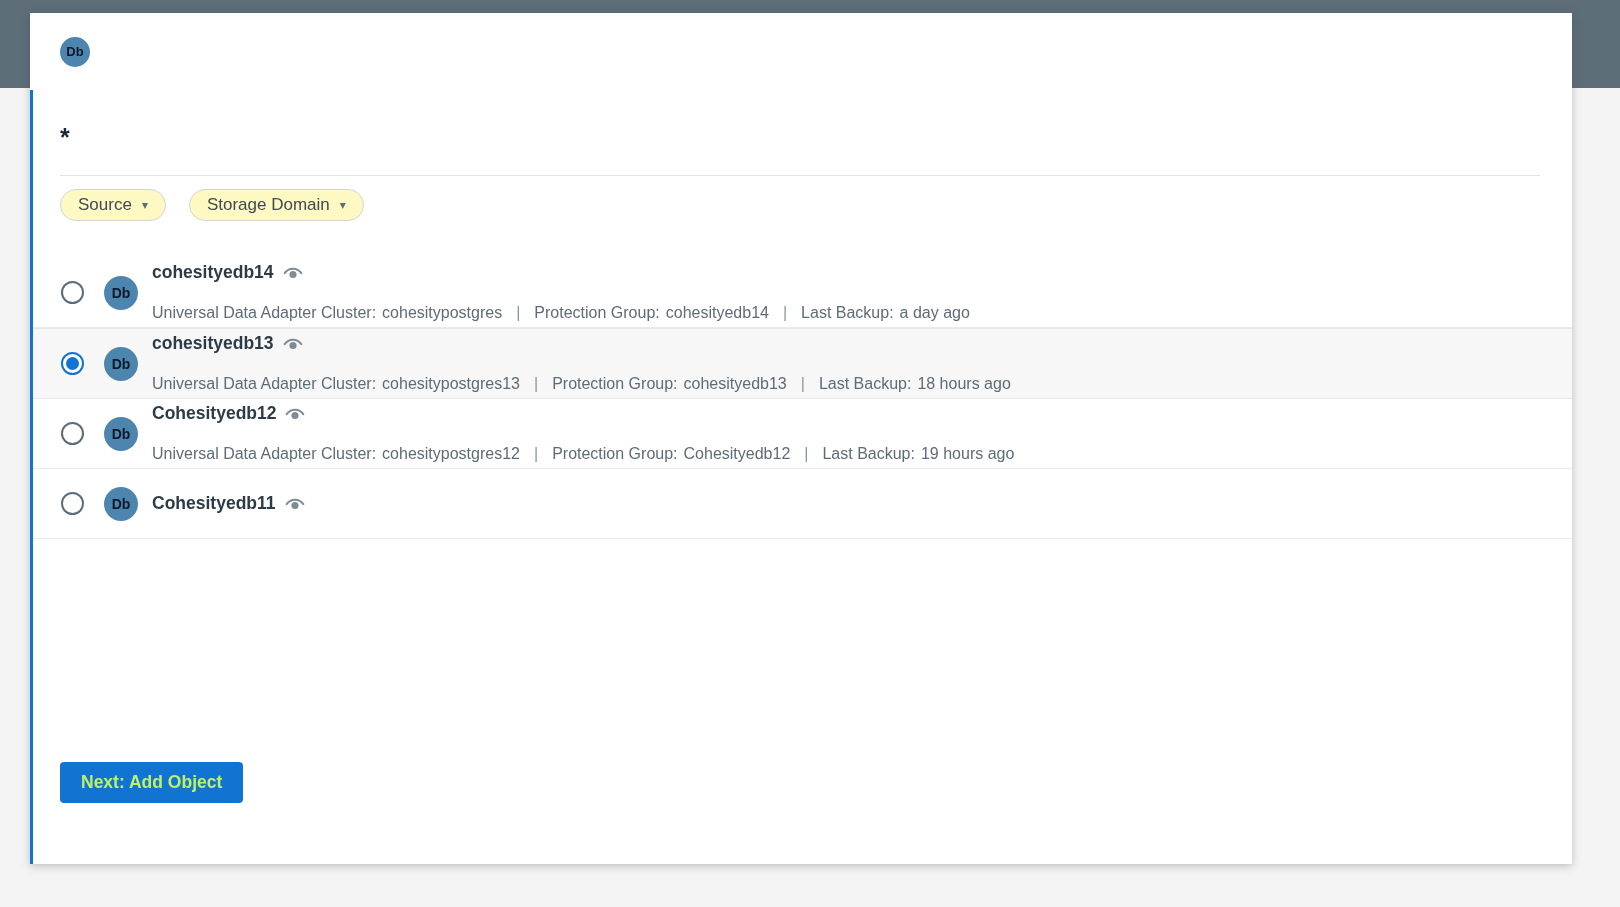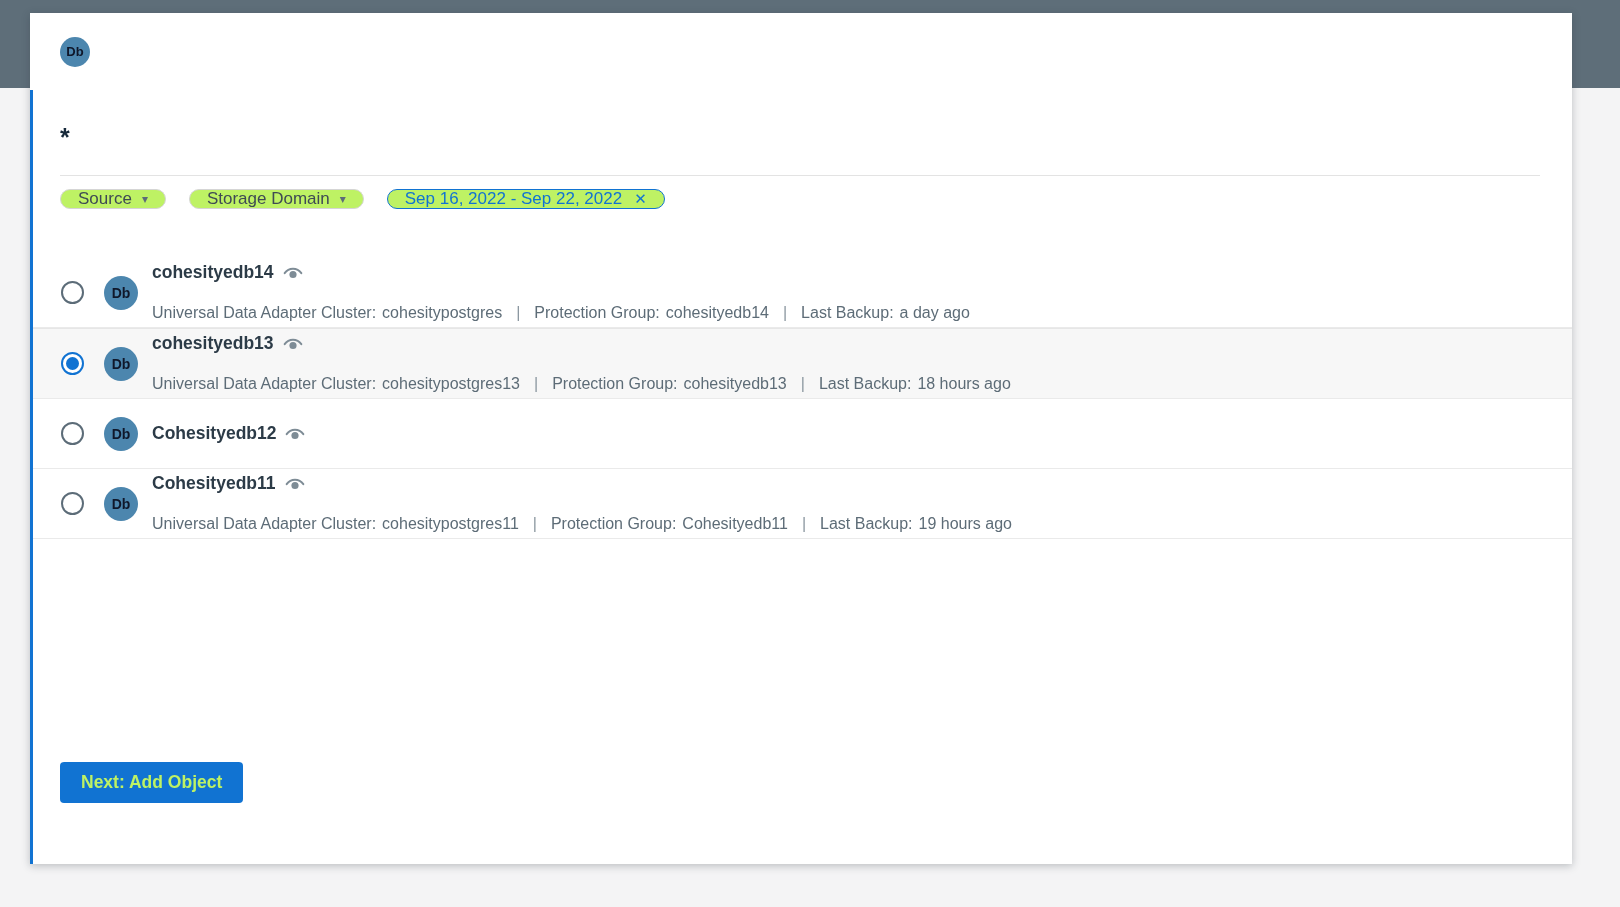--- a/index.html
+++ b/index.html
@@ -35,22 +35,22 @@
     position:absolute; left:30px; top:110px;
     font-size:25px; font-weight:700; color:#16293a;
   }
   .search-underline {
     position:absolute; left:30px; top:162px; width:1480px; height:0;
     border-bottom:1px solid #e3e3e3;
   }
 
   .chips { position:absolute; left:30px; top:176px; display:flex; gap:23px; }
   .chip {
-    height:20px; box-sizing:border-box;
-    border:1px solid #d5d5d5; border-radius:19px; background:#bef264;
+    height:32px; box-sizing:border-box;
+    border:1px solid #d5d5d5; border-radius:19px; background:#fef9c3;
     display:flex; align-items:center; padding:0 17px;
     font-size:17px; color:#3f4a54; gap:10px; cursor:pointer;
   }
   .chip .caret { font-size:12px; color:#5c6c78; }
   .chip.active {
     border:1.5px solid #1173d2; color:#1173d2;
   }
   .chip.active .close { font-size:15px; color:#1173d2; margin-left:2px; }
 
   .rows { position:absolute; left:3px; right:0; top:245px; }
@@ -104,24 +104,20 @@
 
   <div class="chips">
     <div class="chip">
       <span>Source</span>
       <span class="caret">▾</span>
     </div>
     <div class="chip">
       <span>Storage Domain</span>
       <span class="caret">▾</span>
     </div>
-    <div class="chip active">
-      <span>Sep 16, 2022 - Sep 22, 2022</span>
-      <span class="close">✕</span>
-    </div>
   </div>
 
   <div class="rows">
 
     <div class="row">
       <div class="radio"></div>
       <div class="avatar row-avatar">Db</div>
       <div class="row-text">
         <div class="row-title">
           <span>cohesityedb14</span>
@@ -157,36 +153,36 @@
       <div class="radio"></div>
       <div class="avatar row-avatar">Db</div>
       <div class="row-text">
         <div class="row-title">
           <span>Cohesityedb12</span>
           <svg class="eye" width="20" height="14" viewBox="0 0 24 16">
             <path d="M2 7 C7 0 17 0 22 7" stroke="#7e8c96" stroke-width="2.4" stroke-linecap="round" fill="none"></path>
             <circle cx="12" cy="8.6" r="4.3" fill="#7e8c96"></circle>
           </svg>
         </div>
+        <div class="row-sub">
+          <span>Universal Data Adapter Cluster:</span><span class="val">cohesitypostgres12</span><span class="divider">|</span><span>Protection Group:</span><span class="val">Cohesityedb12</span><span class="divider">|</span><span>Last Backup:</span><span class="val">19 hours ago</span>
+        </div>
       </div>
     </div>
 
     <div class="row">
       <div class="radio"></div>
       <div class="avatar row-avatar">Db</div>
       <div class="row-text">
         <div class="row-title">
           <span>Cohesityedb11</span>
           <svg class="eye" width="20" height="14" viewBox="0 0 24 16">
             <path d="M2 7 C7 0 17 0 22 7" stroke="#7e8c96" stroke-width="2.4" stroke-linecap="round" fill="none"></path>
             <circle cx="12" cy="8.6" r="4.3" fill="#7e8c96"></circle>
           </svg>
         </div>
-        <div class="row-sub">
-          <span>Universal Data Adapter Cluster:</span><span class="val">cohesitypostgres11</span><span class="divider">|</span><span>Protection Group:</span><span class="val">Cohesityedb11</span><span class="divider">|</span><span>Last Backup:</span><span class="val">19 hours ago</span>
-        </div>
       </div>
     </div>
 
   </div>
 
   <button class="next-btn">Next: Add Object</button>
 </div>
 
 </body></html>

